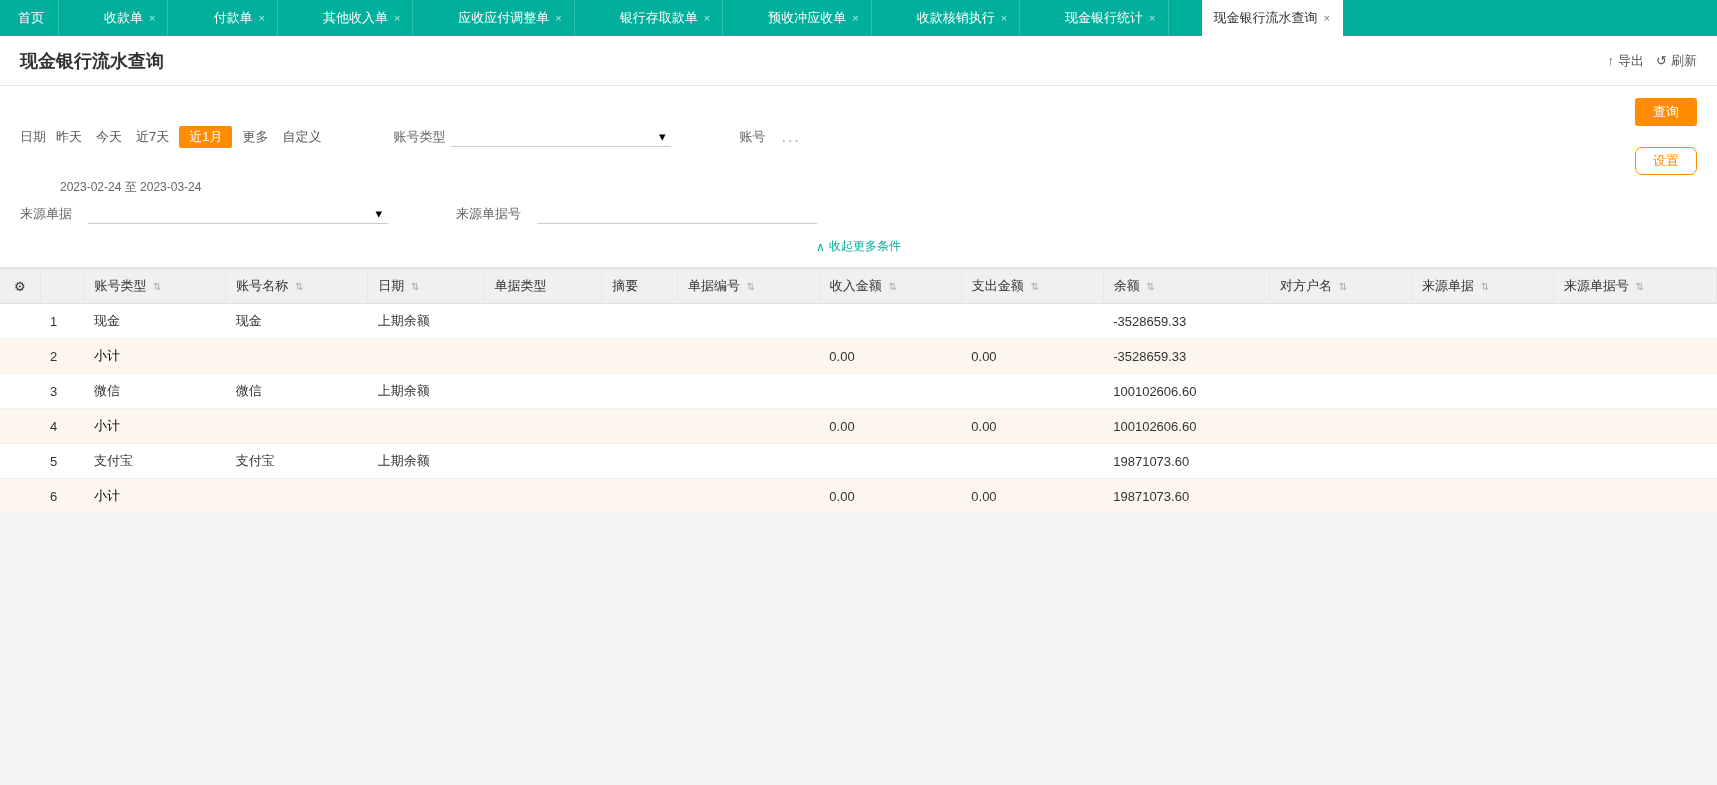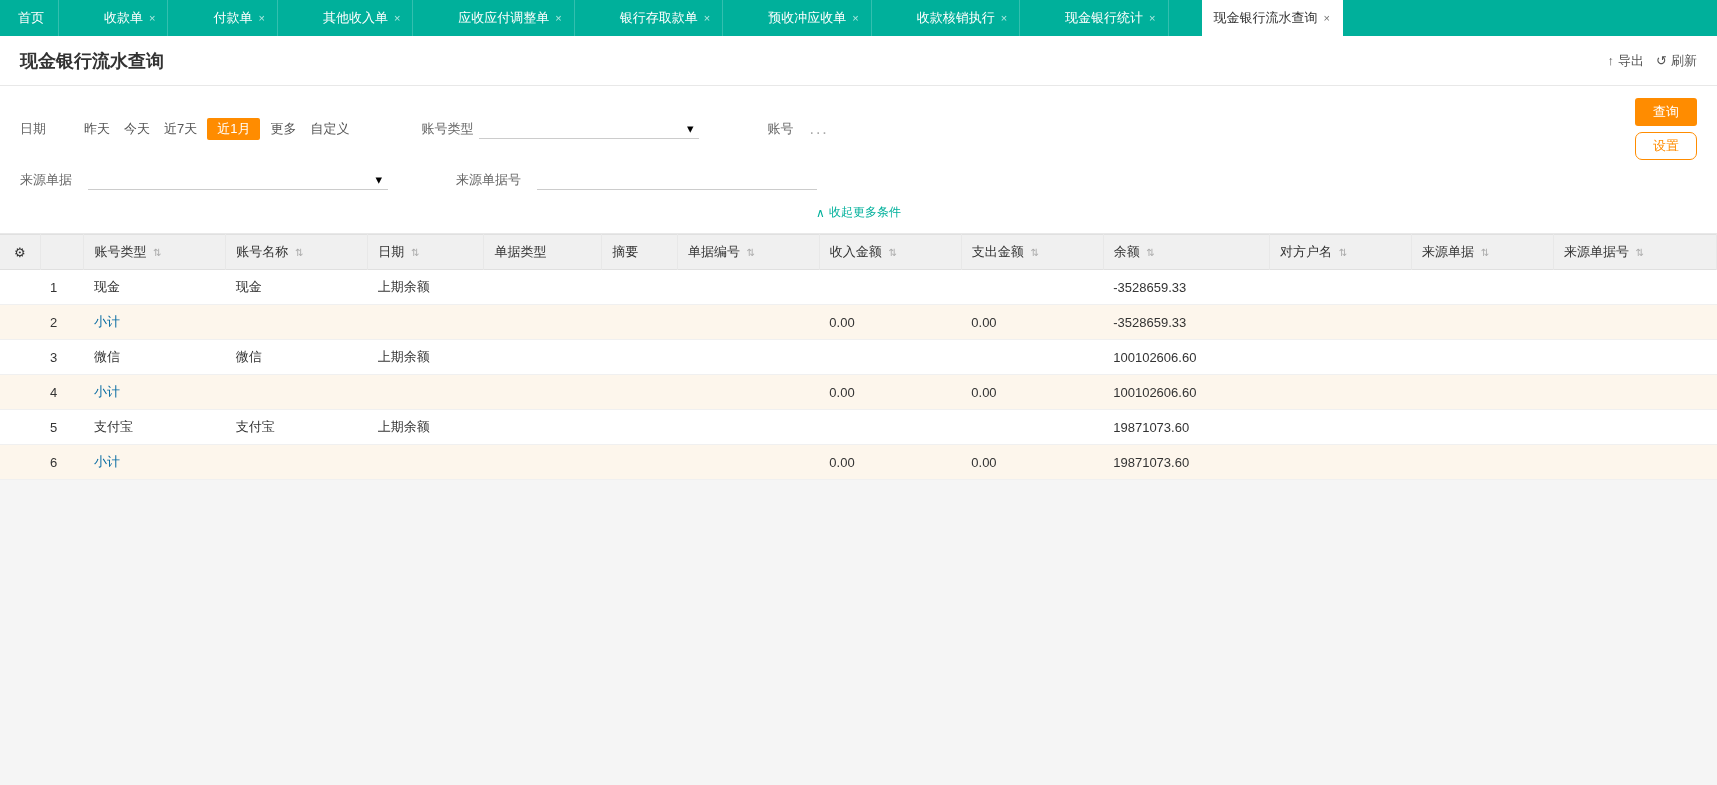--- a/index.html
+++ b/index.html
@@ -85,21 +85,20 @@
     .filter-label {
       color: #666;
       font-size: 13px;
       white-space: nowrap;
       margin-right: 6px;
     }
     .date-shortcuts {
       display: flex;
       align-items: center;
       gap: 6px;
-      margin-left: 28px;
     }
     .date-btn {
       color: #555;
       font-size: 13px;
       cursor: pointer;
       background: none;
       border: none;
       padding: 2px 4px;
     }
     .date-btn.active {
@@ -158,21 +157,21 @@
       color: #ff8c00;
       border: 1px solid #ff8c00;
       border-radius: 7px;
       padding: 4px 16px;
       font-size: 13px;
       cursor: pointer;
     }
     .btn-group {
       display: flex;
       flex-direction: column;
-      gap: 6px;
+      gap: 21px;
       margin-left: auto;
     }
     .ellipsis-btn {
       background: none;
       border: none;
       color: #aaa;
       font-size: 16px;
       cursor: pointer;
       letter-spacing: 2px;
     }
@@ -219,21 +218,21 @@
     thead th:first-child { width: 40px; text-align: center; }
     tbody tr { border-bottom: 1px solid #f0f0f0; }
     tbody tr.subtotal-row { background: #fdf6ec; }
     tbody td {
       padding: 8px 10px;
       color: #333;
       white-space: nowrap;
     }
     tbody td:first-child { text-align: center; color: #666; }
     .sort-icon { color: #aaa; font-size: 10px; margin-left: 3px; }
-    .orange-text { color: #0369a1; }
+    .orange-text { color: #000000; }
     .gear-cell { text-align: center; }
     .num-col { text-align: left; }
   </style>
 </head>
 <body>
 
 <nav class="top-nav">
   <div class="nav-tab home">
     <span>首页</span>
   </div>
@@ -316,20 +315,23 @@
       <span class="filter-label">账号</span>
       <span class="ellipsis-btn" style="margin-left: 10px;">...</span>
     </div>
 
     <div class="btn-group">
       <button class="query-btn">查询</button>
       <button class="settings-btn">设置</button>
     </div>
   </div>
 
+  <div style="margin-left: 36px; margin-top: -6px; margin-bottom: 8px;">
+    <span class="date-range-text">2023-02-24 至 2023-03-24</span>
+  </div>
   <div class="filter-row">
 
     <div class="filter-group">
       <span class="filter-label">来源单据</span>
       <div class="filter-select" style="min-width: 300px; margin-left: 10px;">
         <span class="filter-select-text"></span>
         <span>▾</span>
       </div>
     </div>
 

